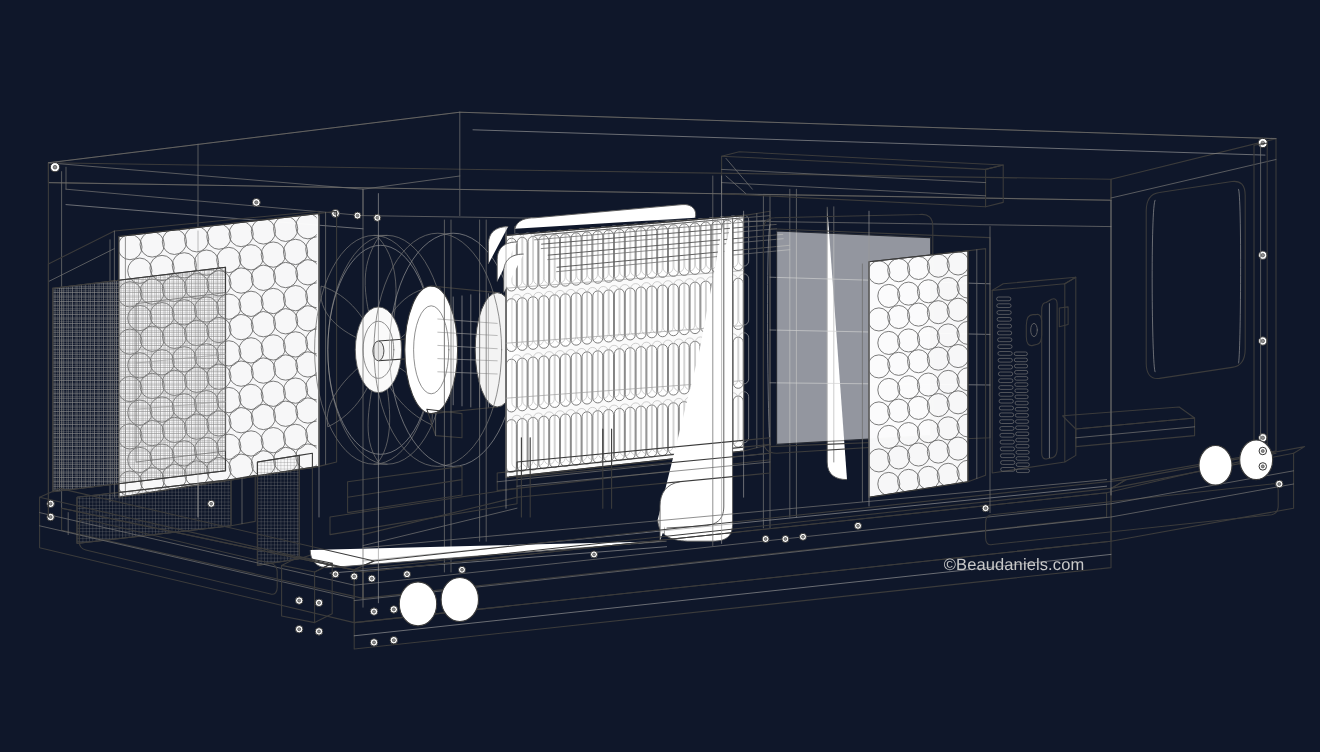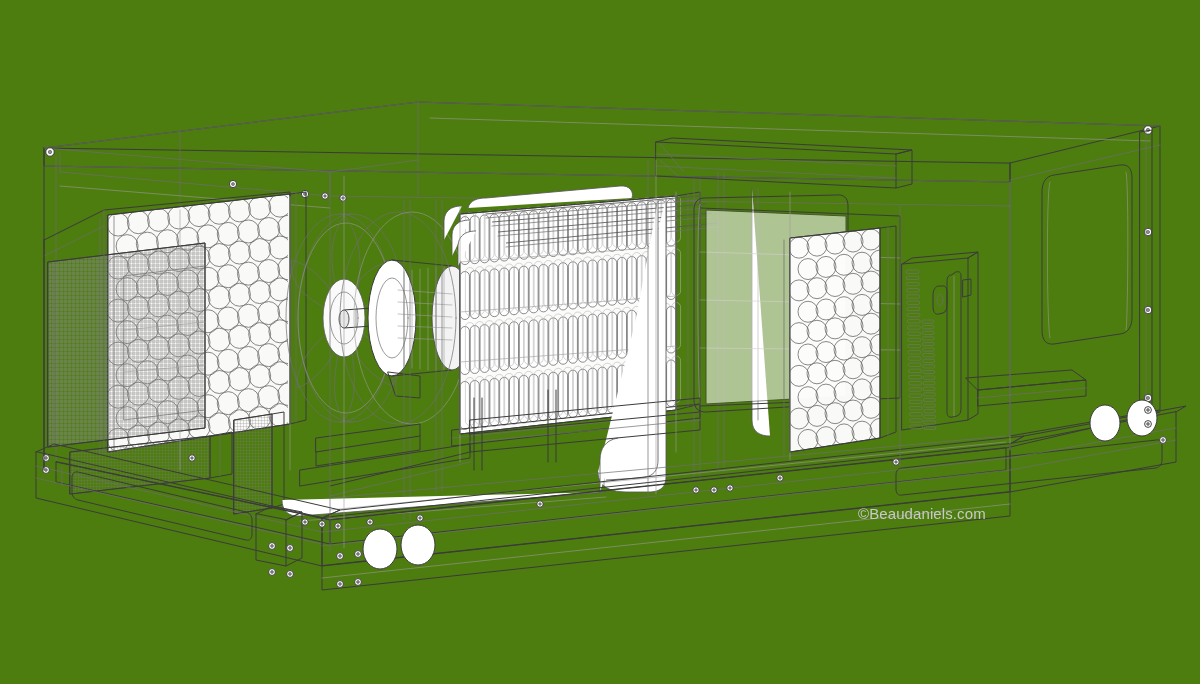--- a/index.html
+++ b/index.html
@@ -18,21 +18,21 @@
   .tube{fill:#ffffff;stroke:#575757;stroke-width:0.85;}
   .tubeF{fill:#fcfcfc;stroke:#6a6a6a;stroke-width:0.75;}
   .boltO{fill:#ffffff;stroke:#333;stroke-width:0.9;}
   .boltI{fill:#8f8f8f;stroke:#333;stroke-width:0.5;}
   .wm{position:absolute;color:#c9c9c9;font-size:15px;letter-spacing:0.1px;
       font-family:"Liberation Sans",sans-serif;white-space:nowrap;user-select:none;}
 </style>
 </head>
 <body>
 
-<div id="stage" style="background: #4d7c0f;">
+<div id="stage" style="background: #0f172a;">
 
 <svg id="art" viewBox="0 0 1200 684">
 
   <defs>
 
     <pattern id="mesh" width="4" height="4" patternUnits="userSpaceOnUse">
       <path d="M0 0 H4 M0 2 H4 M0 0 V4 M2 0 V4" stroke="#8c8c8c" stroke-width="0.55" fill="none"></path>
     </pattern>
     <pattern id="meshfine" width="3" height="3" patternUnits="userSpaceOnUse">
       <path d="M0 0 H3 M0 0 V3" stroke="#7d7d7d" stroke-width="0.5" fill="none"></path>

